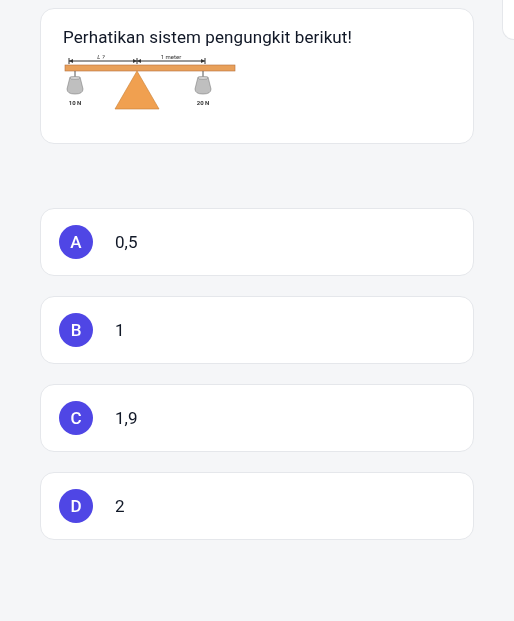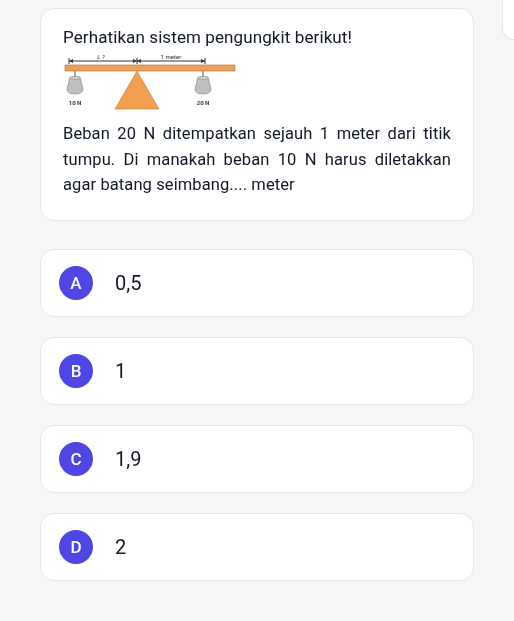--- a/index.html
+++ b/index.html
@@ -12,21 +12,21 @@
       background: #f5f6f8;
       width: 514px;
       height: 621px;
       overflow: hidden;
       position: relative;
     }
     .question-card {
       background: #ffffff;
       border: 1px solid #e5e7eb;
       border-radius: 14px;
-      margin: 8px 40px 28px 40px;
+      margin: 8px 40px 64px 40px;
       padding: 18px 22px 22px 22px;
     }
     .question-title {
       font-size: 17px;
       color: #111827;
       font-weight: 400;
       margin-bottom: 6px;
       letter-spacing: 0.1px;
     }
     .diagram {
@@ -63,21 +63,21 @@
       color: #ffffff;
       display: flex;
       align-items: center;
       justify-content: center;
       font-size: 17px;
       font-weight: 500;
       flex-shrink: 0;
       margin-right: 22px;
     }
     .option-text {
-      font-size: 20px;
+      font-size: 17px;
       color: #111827;
     }
     .right-edge {
       position: absolute;
       top: 0;
       right: 0;
       width: 12px;
       height: 40px;
       border-bottom-left-radius: 16px;
       background: #ffffff;
@@ -117,21 +117,20 @@
     <path d="M 7 24 L 17 24 L 20 36 Q 20 41 12 41 Q 4 41 4 36 L 7 24 Z" fill="#bfbfbf" stroke="#7d7d7d" stroke-width="0.6"></path>
     <ellipse cx="12" cy="25" rx="5" ry="1.4" fill="#d9d9d9" stroke="#7d7d7d" stroke-width="0.5"></ellipse>
     <text x="12" y="52" font-size="6" fill="#333" text-anchor="middle" font-weight="bold">10 N</text>
 
     <line x1="140" y1="18" x2="140" y2="24" stroke="#555" stroke-width="1"></line>
     <path d="M 135 24 L 145 24 L 148 36 Q 148 41 140 41 Q 132 41 132 36 L 135 24 Z" fill="#bfbfbf" stroke="#7d7d7d" stroke-width="0.6"></path>
     <ellipse cx="140" cy="25" rx="5" ry="1.4" fill="#d9d9d9" stroke="#7d7d7d" stroke-width="0.5"></ellipse>
     <text x="140" y="52" font-size="6" fill="#333" text-anchor="middle" font-weight="bold">20 N</text>
   </svg>
 
-  <div class="question-body">Beban 20 N ditempatkan sejauh 1 meter dari titik tumpu. Di manakah beban 10 N harus diletakkan agar batang seimbang.... meter</div>
 </div>
 
 <div class="options">
   <div class="option">
     <div class="option-letter">A</div>
     <div class="option-text">0,5</div>
   </div>
   <div class="option">
     <div class="option-letter">B</div>
     <div class="option-text">1</div>

